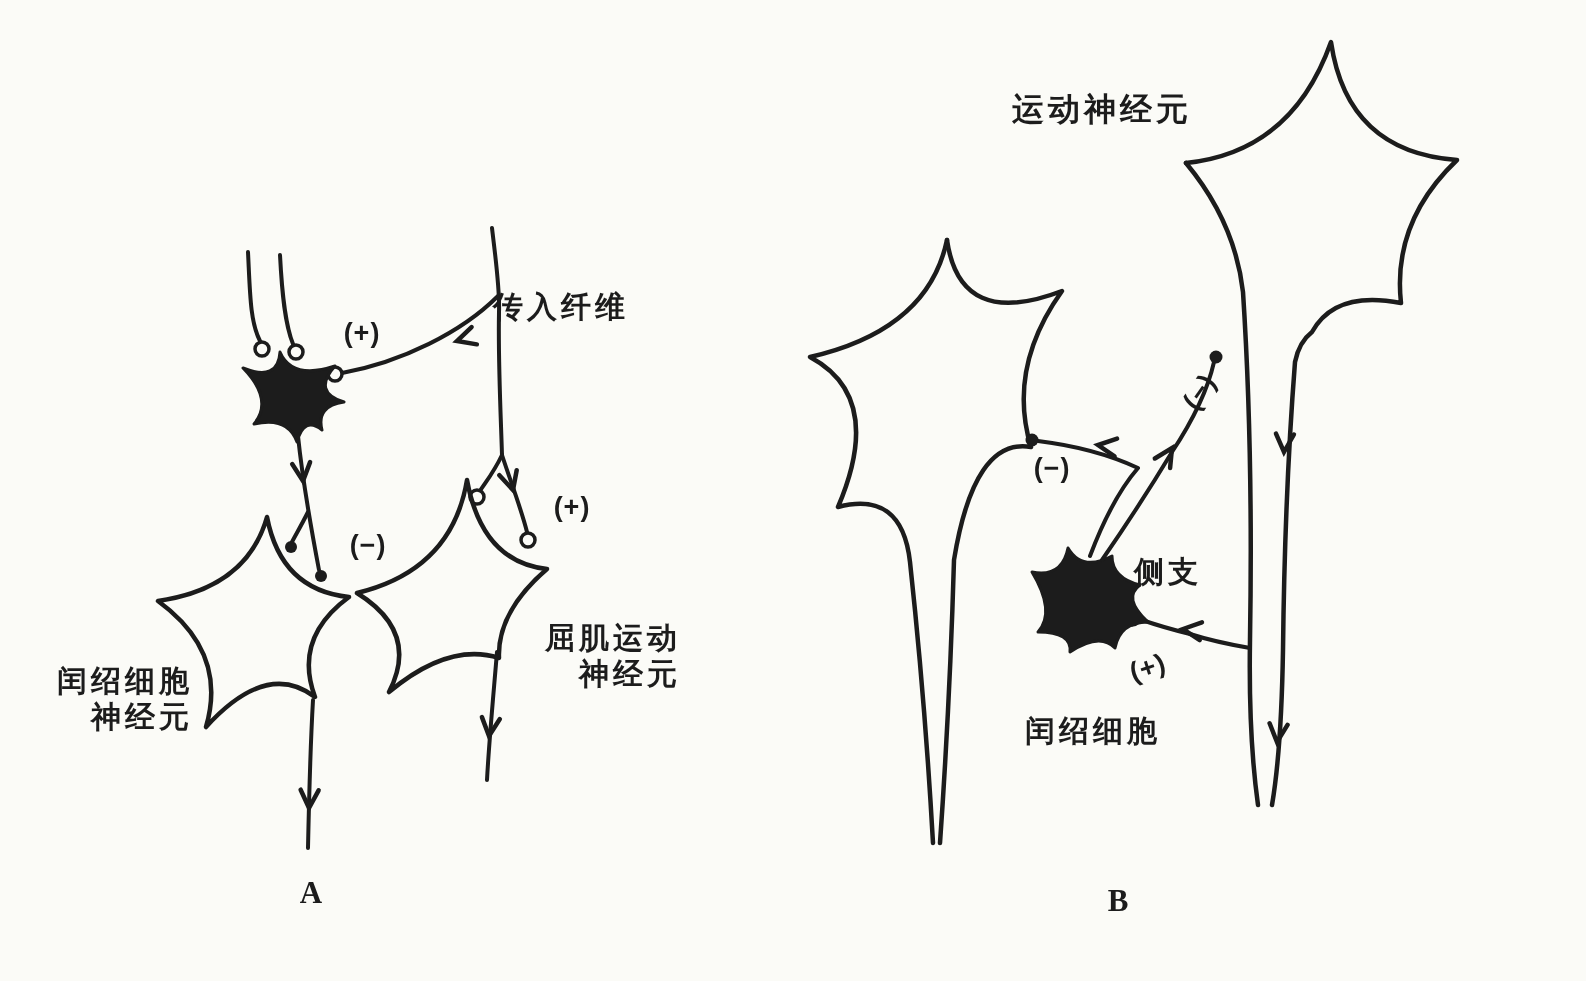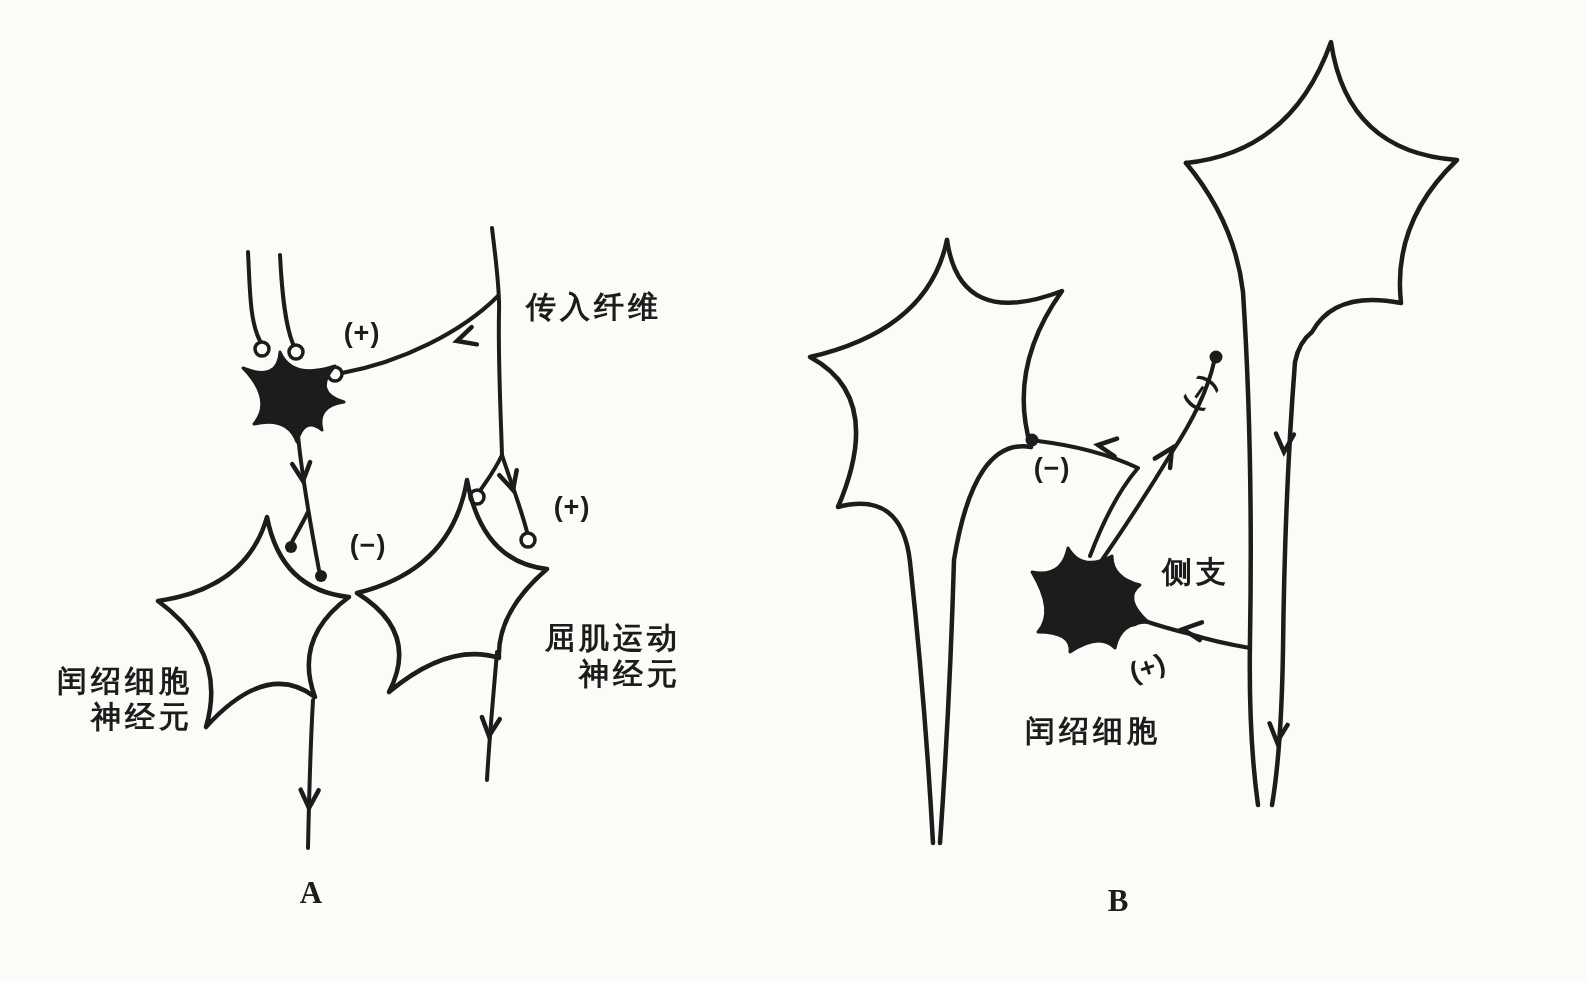--- a/index.html
+++ b/index.html
@@ -118,46 +118,47 @@
         </g>
       <g transform="translate(1172,448) rotate(-58)">
           <path class="arrow" d="M-18,-9 L0,0 L-18,9"></path>
         </g>
       <g transform="translate(1098,445) rotate(188)">
           <path class="arrow" d="M-18,-9 L0,0 L-18,9"></path>
         </g>
     </g>
   </svg>
 
-  <div class="lbl" style="left:594px; top:307px;">传入纤维</div>
+  <div class="lbl" style="left:561px; top:307px;">传入纤维</div>
 
   <div class="lbl sign" style="left:362px; top:333px;">(+)</div>
 
   <div class="lbl sign" style="left:368px; top:545px;">(−)</div>
 
   <div class="lbl sign" style="left:572px; top:507px;">(+)</div>
 
   <div class="lbl two-line" style="left:125px; top:699px;">
     <div>闰绍细胞</div>
     <div>神经元</div>
   </div>
 
   <div class="lbl two-line" style="left:613px; top:656px;">
     <div>屈肌运动</div>
     <div>神经元</div>
   </div>
 
   <div class="lbl caption" style="left:311px; top:893px;">A</div>
 
+  <div class="lbl" style="left:1102px; top:110px; font-size:32px;">运动神经元</div>
 
   <div class="lbl sign" style="left:1052px; top:468px;">(−)</div>
 
   <div class="lbl sign rot-m55" style="left:1200px; top:392px;">(−)</div>
 
-  <div class="lbl" style="left:1196px; top:572px;">侧支</div>
+  <div class="lbl" style="left:1168px; top:572px;">侧支</div>
 
   <div class="lbl sign rot-m18" style="left:1148px; top:668px;">(+)</div>
 
   <div class="lbl" style="left:1093px; top:731px;">闰绍细胞</div>
 
   <div class="lbl caption" style="left:1118px; top:901px;">B</div>
 
 </div>
 
 </body></html>

